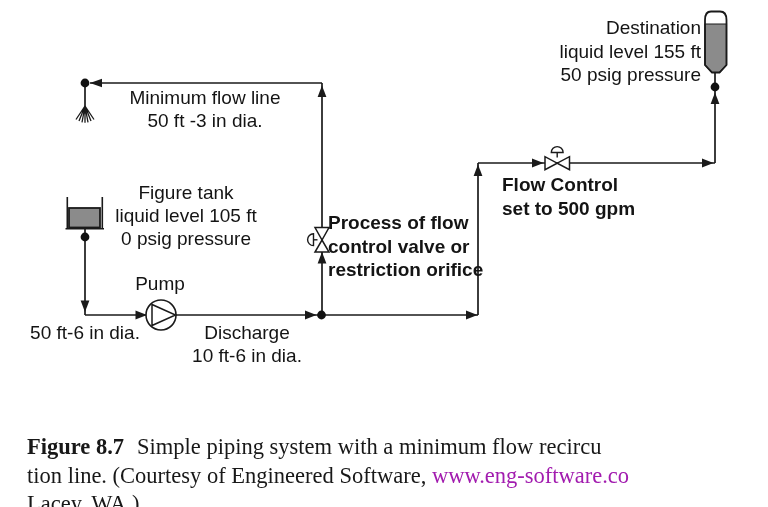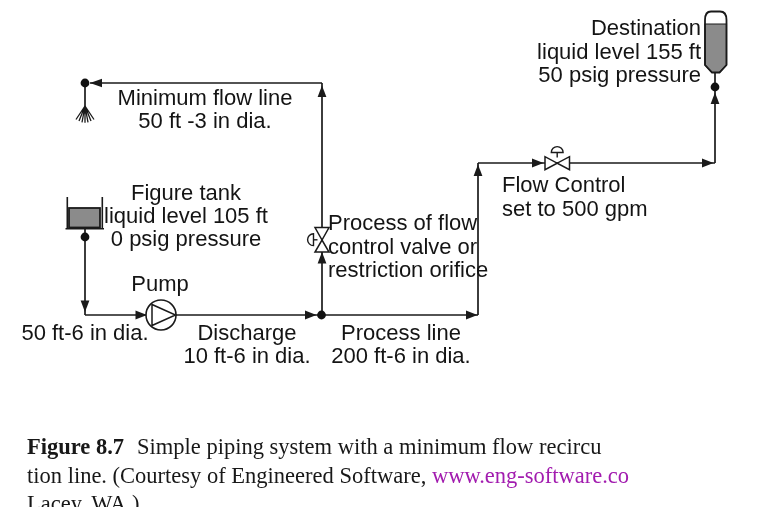--- a/index.html
+++ b/index.html
@@ -1,21 +1,21 @@
 <!DOCTYPE html>
 <html><head>
 <meta charset="utf-8">
 <style>
   html,body{margin:0;padding:0;background:#fff;}
   #page{position:relative;width:768px;height:507px;background:#ffffff;overflow:hidden;
         font-family:"Liberation Sans",sans-serif;color:#111;}
-  .lbl{position:absolute;font-size:22px;line-height:23px;white-space:nowrap;color:#141414;}
+  .lbl{position:absolute;font-size:19px;line-height:23px;white-space:nowrap;color:#141414;}
   .lbl.center{text-align:center;}
   .lbl.right{text-align:right;}
-  .lbl.left{text-align:left;}
+  .lbl.left{text-align:left;font-weight:bold;}
   svg{position:absolute;left:0;top:0;}
   .caption{position:absolute;left:27px;top:403px;width:741px;
            font-family:"Liberation Serif",serif;font-size:22.5px;line-height:28.5px;
            color:#181818;white-space:nowrap;overflow:hidden;}
   .cap-bold{font-weight:bold;margin-right:13px;}
   .cap-link{color:#a21caf;text-decoration:none;cursor:pointer;}
 </style>
 </head>
 <body>
 
@@ -114,24 +114,20 @@
 
   <div class="lbl center" style="left:15px;top:321px;width:140px">
     <div>50 ft-6 in dia.</div>
   </div>
 
   <div class="lbl center" style="left:177px;top:321px;width:140px">
     <div>Discharge</div>
     <div>10 ft-6 in dia.</div>
   </div>
 
-  <div class="lbl center" style="left:331px;top:321px;width:140px">
-    <div>Process line</div>
-    <div>200 ft-6 in dia.</div>
-  </div>
 
   <div class="lbl left" style="left:328px;top:211px;line-height:23.5px">
     <div>Process of flow</div>
     <div>control valve or</div>
     <div>restriction orifice</div>
   </div>
 
   <div class="lbl left" style="left:502px;top:173px;line-height:23.5px">
     <div>Flow Control</div>
     <div>set to 500 gpm</div>

